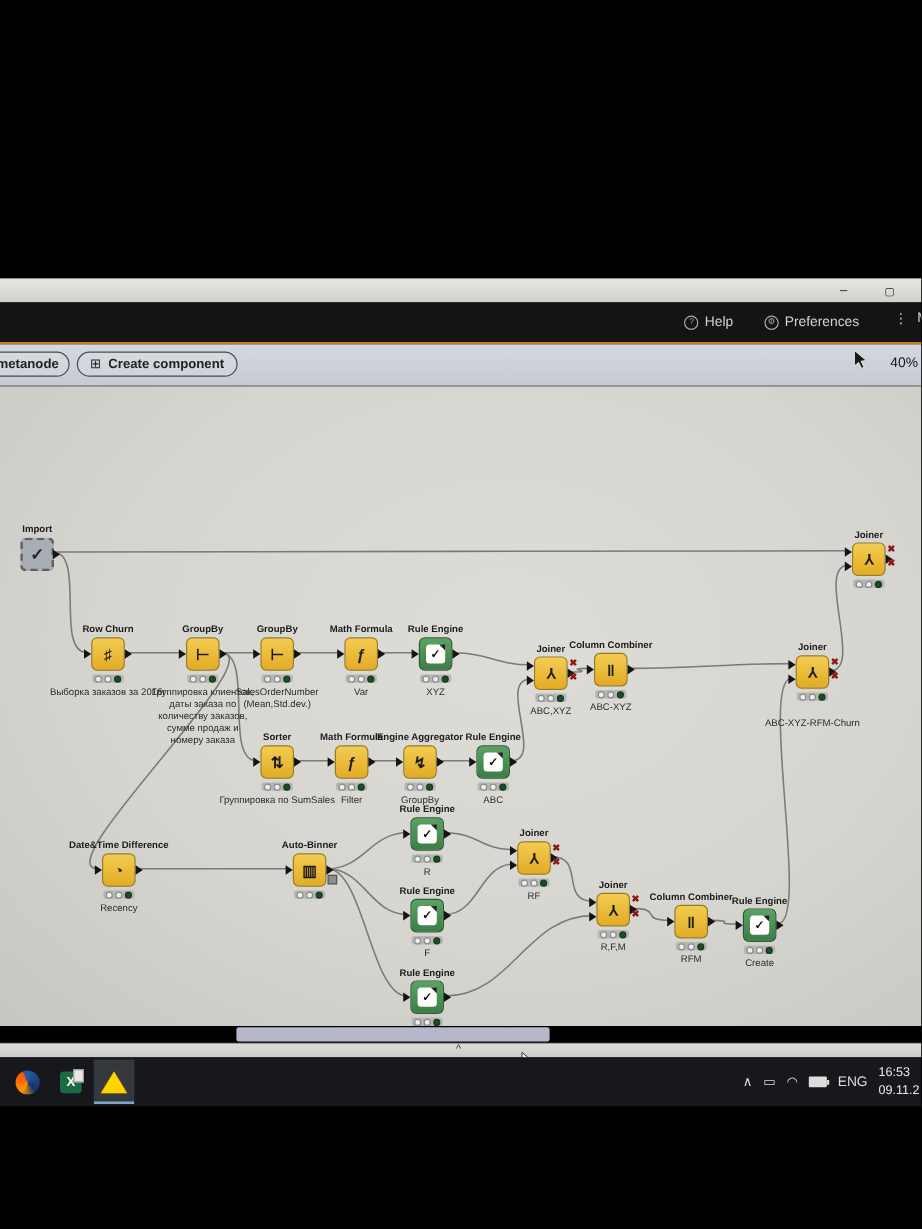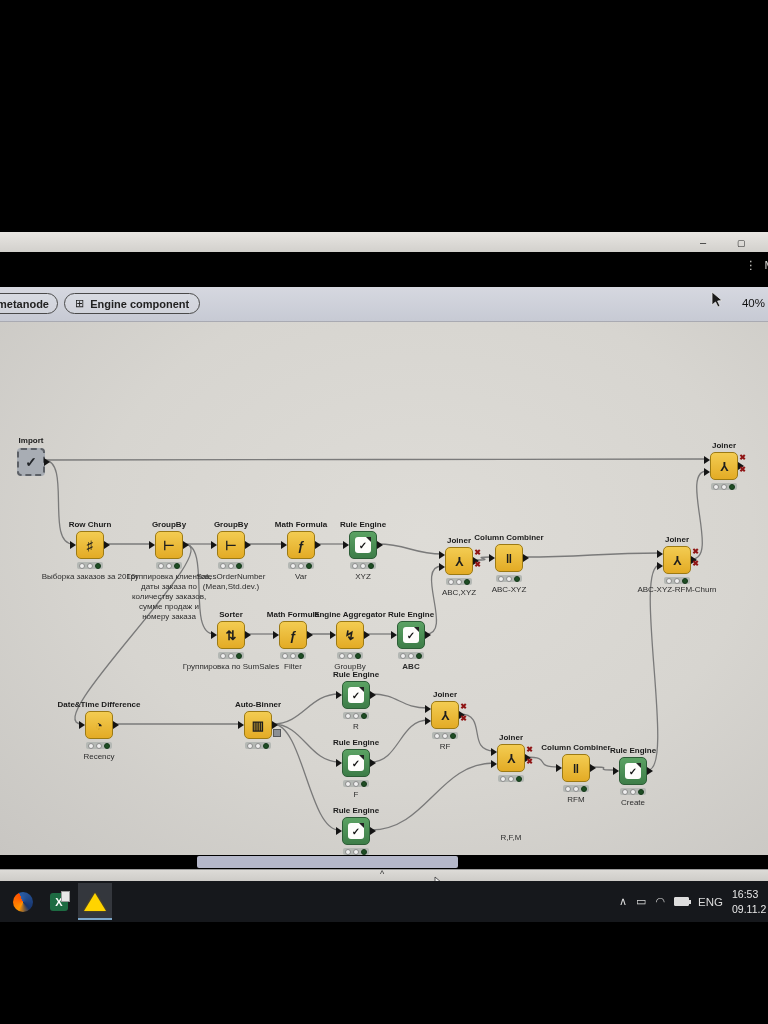--- a/index.html
+++ b/index.html
@@ -78,32 +78,42 @@
 </head>
 <body>
 
 <div class="screen">
 
   <div class="titlebar">
     <span class="winbtn" style="left:700px;">–</span>
     <span class="winbtn" style="left:737px;font-size:9px;top:3px;">▢</span>
   </div>
 
+  <div class="appbar">
+    <span class="item">
+      <span class="circ-ic">?</span>
+      <span>Help</span>
+    </span>
+    <span class="item">
+      <span class="circ-ic">⚙</span>
+      <span>Preferences</span>
+    </span>
+  </div>
   <div class="overflow">
     <span>⋮</span>
     <span>M</span>
   </div>
 
   <div class="toolbar">
     <div class="pill" style="left:-74px;width:132px;justify-content:flex-end;padding-right:8px;">
       <span>e metanode</span>
     </div>
     <div class="pill" style="left:64px;">
       <span class="pic">⊞</span>
-      <span>Engine component</span>
+      <span>Create component</span>
     </div>
     <span class="zoomlvl">40%</span>
     <svg class="cursor-svg" style="left:710px;top:4px;" width="15" height="18">
       <path d="M2,1 L2,14 L5.5,11 L8,16 L10,15 L7.6,10 L12,9.5 Z" fill="#1a1a1a" stroke="#e8e8e8" stroke-width="0.8"></path>
     </svg>
   </div>
 
   <div class="canvas" id="canvas">
       <svg width="768" height="533" class="edges">
         <path d="M44,138 C164,138 587,137 707,137" fill="none" stroke="#7a7a7a" stroke-width="1.3"></path>
@@ -263,21 +273,21 @@
           <i></i>
           <i></i>
           <i class="on"></i>
         </div>
         <div class="port" style="left: -7px; top: 9px;"></div>
         <div class="port" style="right: -7px; top: 9px;"></div>
       </div>
       <div class="node green" style="left: 397px; top: 299px;">
         <div class="inner">✓</div>
         <div class="ntitle">Rule Engine</div>
-        <div class="nlabel" style="width: 90px; top: 40px; font-weight: bold;">ABC</div>
+        <div class="nlabel" style="width: 90px; top: 40px;">ABC</div>
         <div class="tl">
           <i></i>
           <i></i>
           <i class="on"></i>
         </div>
         <div class="port" style="left: -7px; top: 9px;"></div>
         <div class="port" style="right: -7px; top: 9px;"></div>
       </div>
       <div class="node yellow" style="left: 85px; top: 389px;">
         <span class="glyph">◔</span>
@@ -349,21 +359,21 @@
         </div>
         <div class="port" style="left: -7px; top: 3px;"></div>
         <div class="port" style="left: -7px; top: 15px;"></div>
         <div class="port" style="right: -7px; top: 9px;"></div>
         <span class="redx" style="right: -9px; top: 1px;">✖</span>
         <span class="redx" style="right: -9px; top: 13px;">✖</span>
       </div>
       <div class="node yellow" style="left: 497px; top: 422px;">
         <span class="glyph" style="transform: rotate(180deg);">Y</span>
         <div class="ntitle">Joiner</div>
-        <div class="nlabel" style="width: 90px; top: 40px; margin-top: 48px;">R,F,M</div>
+        <div class="nlabel" style="width: 90px; top: 40px;">R,F,M</div>
         <div class="tl">
           <i></i>
           <i></i>
           <i class="on"></i>
         </div>
         <div class="port" style="left: -7px; top: 3px;"></div>
         <div class="port" style="left: -7px; top: 15px;"></div>
         <div class="port" style="right: -7px; top: 9px;"></div>
         <span class="redx" style="right: -9px; top: 1px;">✖</span>
         <span class="redx" style="right: -9px; top: 13px;">✖</span>
@@ -388,21 +398,21 @@
           <i></i>
           <i></i>
           <i class="on"></i>
         </div>
         <div class="port" style="left: -7px; top: 9px;"></div>
         <div class="port" style="right: -7px; top: 9px;"></div>
       </div>
       <div class="node yellow" style="left: 663px; top: 224px;">
         <span class="glyph" style="transform: rotate(180deg);">Y</span>
         <div class="ntitle">Joiner</div>
-        <div class="nlabel" style="width: 112px; top: 38px;">ABC-XYZ-RFM-Churn</div>
+        <div class="nlabel" style="width: 112px; top: 51px;">ABC-XYZ-RFM-Churn</div>
         <div class="tl">
           <i></i>
           <i></i>
           <i class="on"></i>
         </div>
         <div class="port" style="left: -7px; top: 3px;"></div>
         <div class="port" style="left: -7px; top: 15px;"></div>
         <div class="port" style="right: -7px; top: 9px;"></div>
         <span class="redx" style="right: -9px; top: 1px;">✖</span>
         <span class="redx" style="right: -9px; top: 13px;">✖</span>

